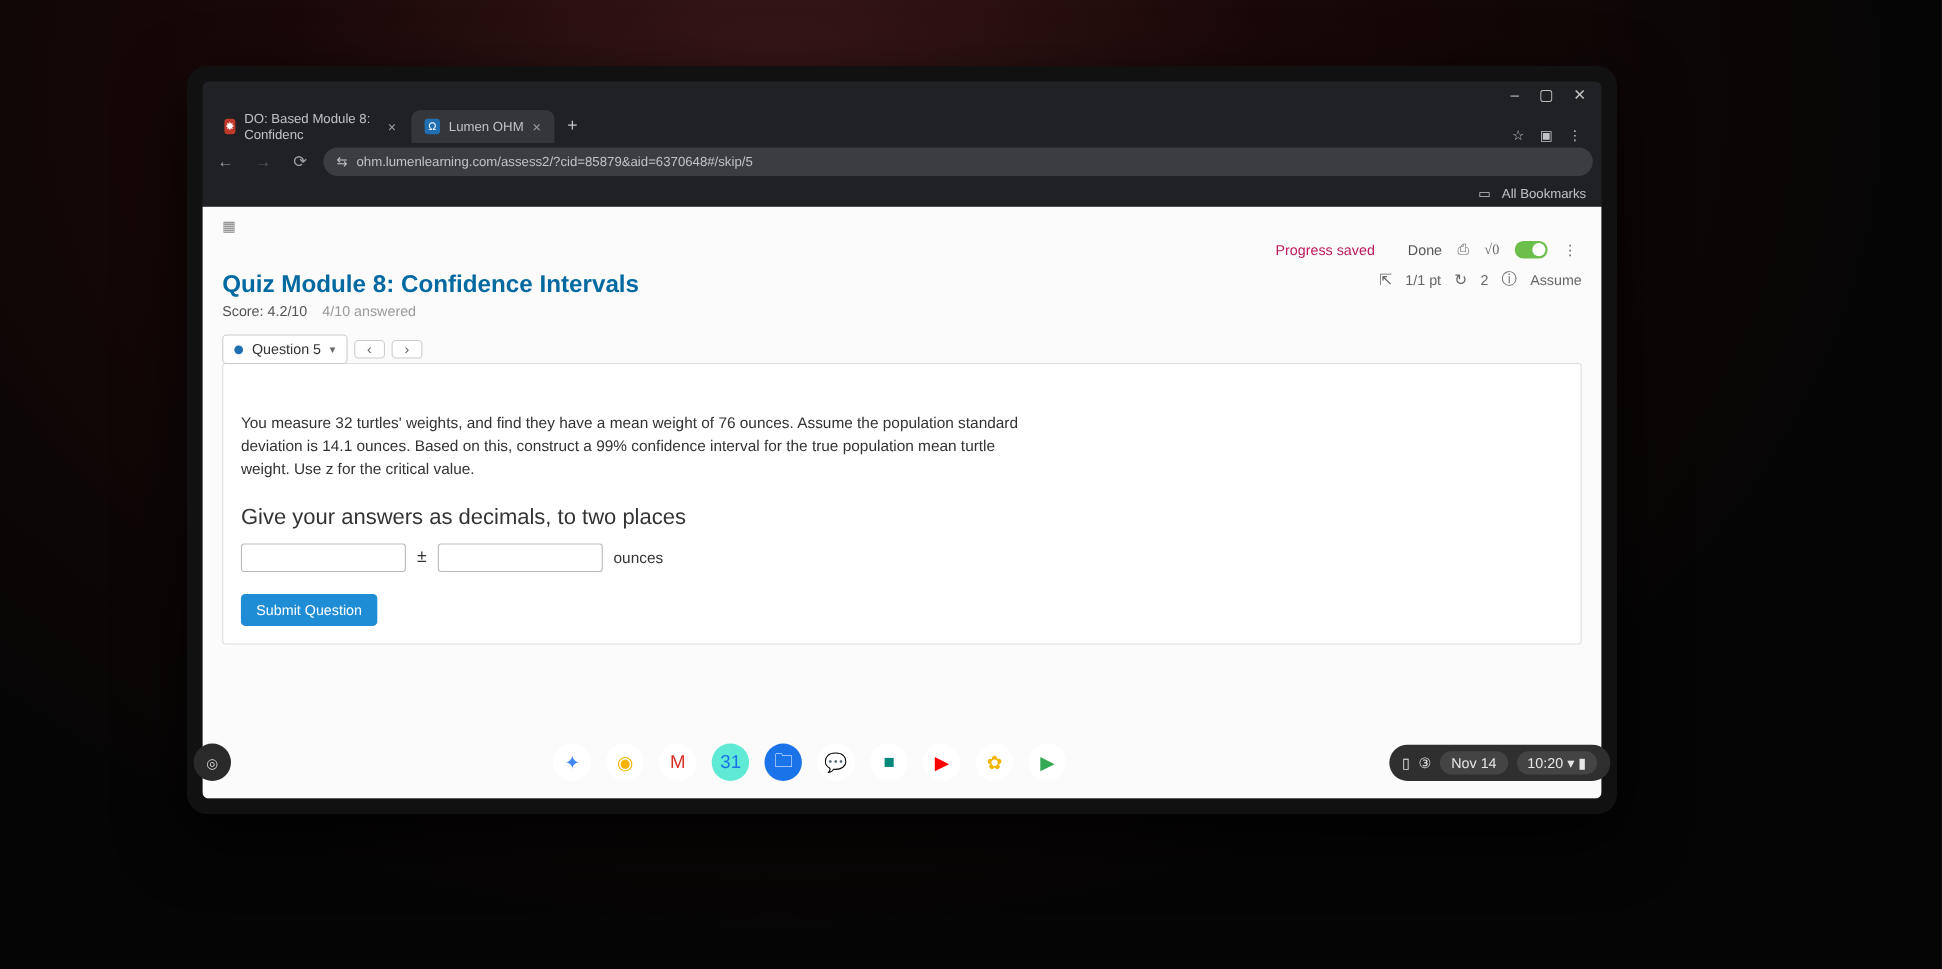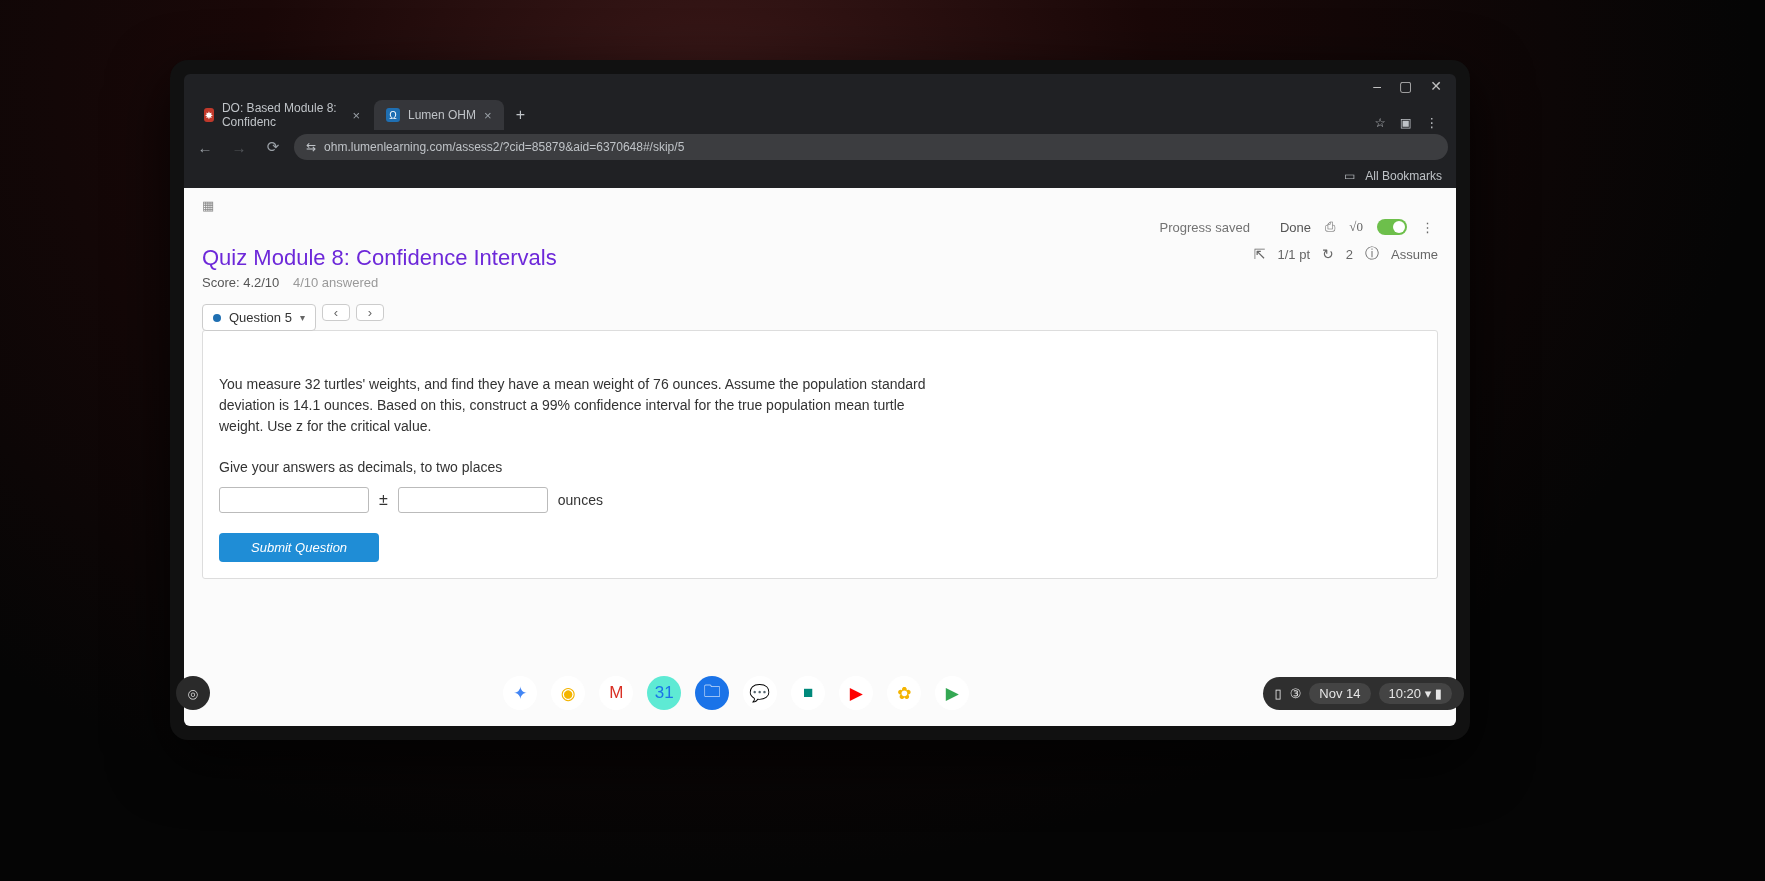--- a/index.html
+++ b/index.html
@@ -92,33 +92,33 @@
     overflow:auto;
     padding: 10px 18px 20px 18px;
   }
   .page-top {
     display:flex; justify-content:flex-end; align-items:center;
     gap:14px;
     color:#666;
     font-size:13px;
     padding: 2px 4px 10px 4px;
   }
-  .page-top .progress { color:#737373; }
+  .page-top .progress { color:#be185d; }
   .page-top .done { color:#555;margin-left:16px; }
   .toggle { display:inline-block; width:30px;height:16px;border-radius:9px;background:#6dbf4b;position:relative;}
   .toggle::after{content:"";position:absolute;right:2px;top:2px;width:12px;height:12px;border-radius:50%;background:#fff;}
   .sqrt { font-family:serif; }
   .quiz-header { display:flex; align-items:flex-start; justify-content:space-between; }
-  .quiz-title { font-size:22px; font-weight:400; color:#6d28d9; }
+  .quiz-title { font-size:22px; font-weight:700; color:#0369a1; }
   .quiz-meta { display:flex; align-items:center; gap:12px; font-size:13px; color:#666; }
   .quiz-meta .icon { font-size:14px; }
   .score-row { color:#555; font-size:13px; margin-top:4px; }
   .score-row .answered{ color:#999; margin-left:10px;}
   .qnav {
-    display:flex; align-items:flex-start; gap:6px;
+    display:flex; align-items:center; gap:6px;
     margin:14px 0 0 0;
   }
   .qsel {
     border:1px solid #ccc; border-radius:4px;
     display:flex; align-items:center;
     padding:5px 10px; gap:8px;
     font-size:13px; color:#333; background:#fff;
   }
   .qsel .dot{width:8px;height:8px;border-radius:50%;background:#1f6fb2;}
   .qsel .caret{color:#666;font-size:10px;}
@@ -127,37 +127,36 @@
     width:28px;display:flex;align-items:center;justify-content:center;
     color:#666;font-size:13px;
   }
   .qbox {
     border:1px solid #ddd; border-radius:3px;
     margin-top:-1px;
     padding:16px;
     background:#fff;
   }
   .qtext { color:#333; font-size:14px; line-height:1.5; max-width:720px;margin-top:27px; }
-  .qinstr { margin-top:22px; font-size:14px; }
+  .qinstr { margin-top:22px; font-size:20px; }
   .answer-row { margin-top:12px; display:flex; align-items:center; gap:10px; font-size:14px;}
   .answer-row input {
     width:150px; height:26px; border:1px solid #bbb; border-radius:3px;
     padding:2px 6px; font-size:13px;
   }
   .pm { font-size:16px; }
   .submit {
     margin-top:20px;
     display:inline-block;
     background:#1f8dd6;
     color:#fff;
     border:none;
     border-radius:4px;
-    padding:7px 32px;
+    padding:7px 14px;
     font-size:13px;
-    font-style:italic;
   }
   .shelf-row{
     position:absolute;
     bottom: 30px;
     left:0; right:0;
     display:flex; align-items:center;
   }
   .launcher{
     width:34px;height:34px;border-radius:50%;
     background:#2a2a2a; color:#ddd;

